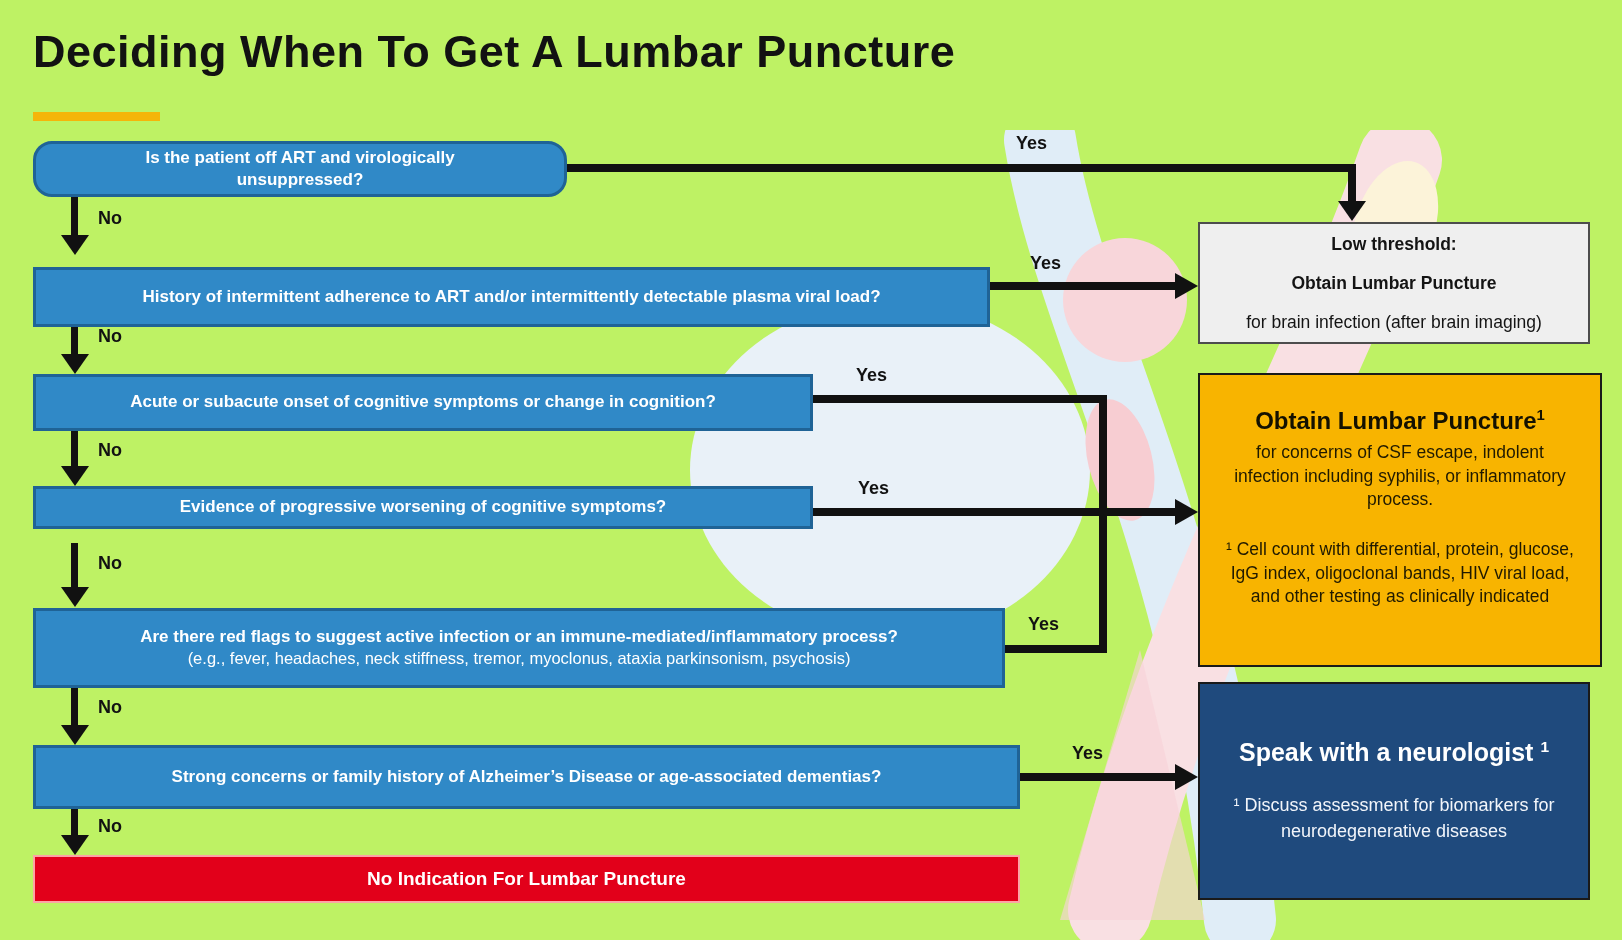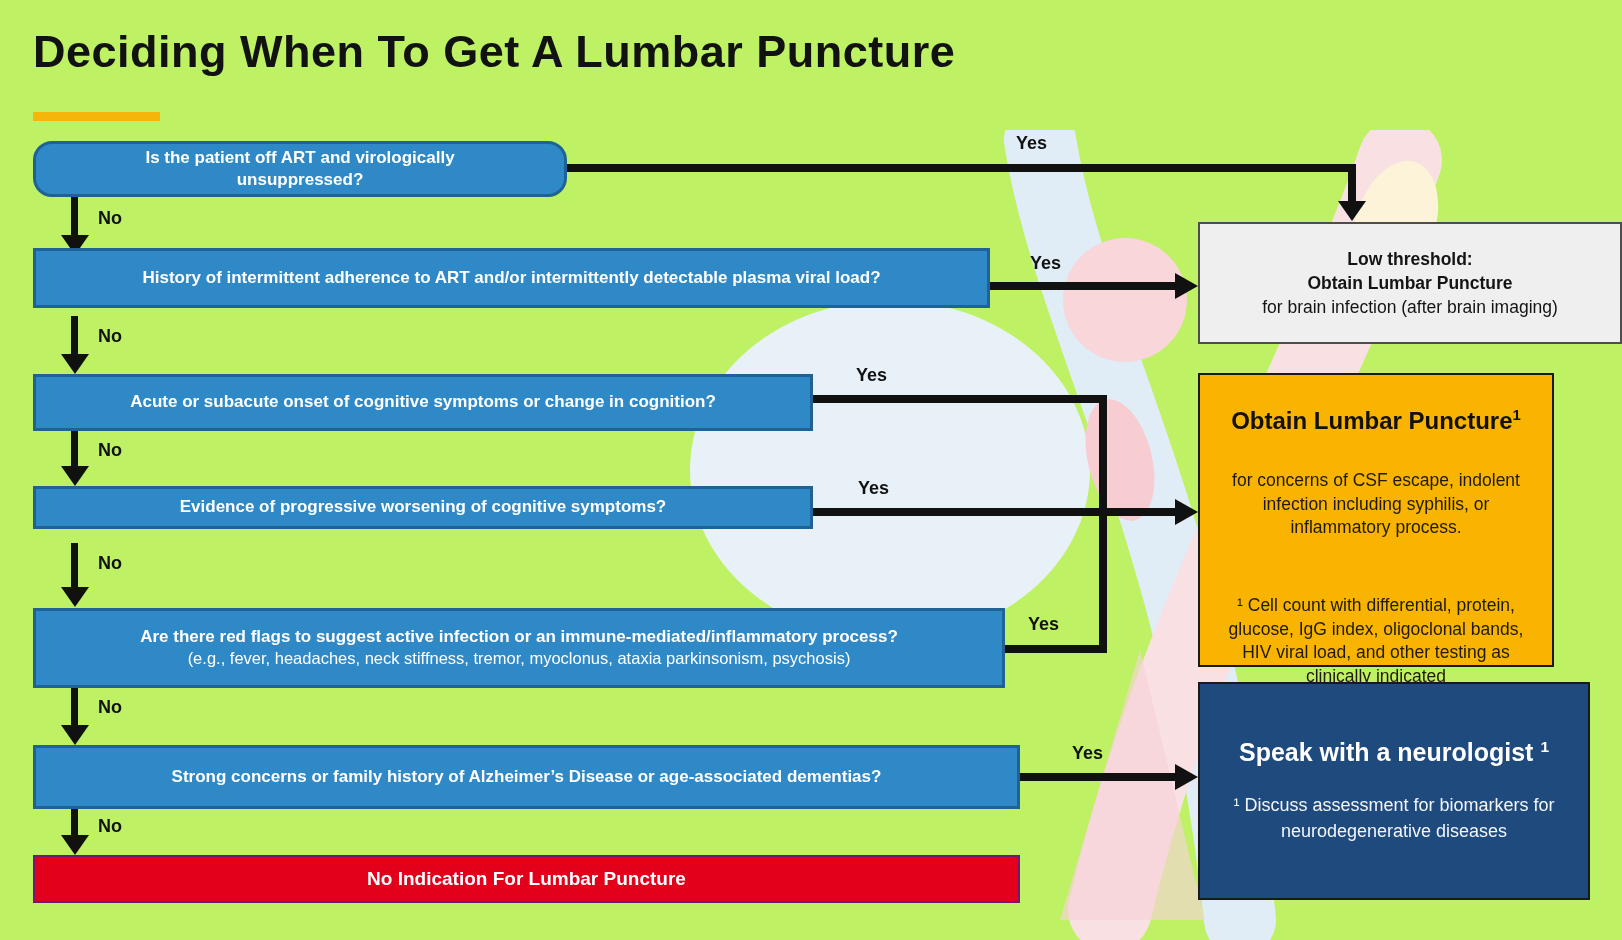--- a/index.html
+++ b/index.html
@@ -39,21 +39,21 @@
   .obox-gray { background:#efefef; border:2px solid #4d4d4d; color:#141414; font-size:17.5px; line-height:1.38; }
   .obox-gray .b { font-weight:bold; }
   .obox-yellow { background:#f8b400; border:2px solid #1a1a1a; color:#201a00; justify-content:flex-start; padding:32px 22px 10px 22px; }
   .obox-yellow .ttl { font-weight:bold; font-size:24px; color:#141100; margin-bottom:6px; }
   .obox-yellow .body { font-size:17.5px; line-height:1.35; margin-bottom:26px; }
   .obox-yellow .foot { font-size:17.5px; line-height:1.35; }
   .obox-navy { background:#1f4a7d; border:2px solid #1a1a1a; color:#ffffff; padding:0 20px; }
   .obox-navy .ttl { font-weight:bold; font-size:25px; margin-bottom:26px; }
   .obox-navy .foot { font-size:18px; line-height:1.4; color:#f2f5fa; }
   .obox-red {
-    position:absolute; z-index:2; background:#e2001a; border:2px solid #701a75;
+    position:absolute; z-index:2; background:#e2001a; border:2px solid #fca5a5;
     color:#fff; font-weight:bold; font-size:19px;
     display:flex; align-items:center; justify-content:center; text-align:center;
   }
 
   
   .hline, .vline { position:absolute; background:#111; z-index:1; }
   .head-right {
     position:absolute; width:0; height:0; z-index:1;
     border-top:13px solid transparent; border-bottom:13px solid transparent;
     border-left:23px solid #111;
@@ -84,21 +84,21 @@
     <polygon points="500,520 565,790 420,790" fill="#f7d3d8" opacity="0.65"></polygon>
   </svg>
 
   <div class="title">Deciding When To Get A Lumbar Puncture</div>
   <div class="title-underline"></div>
 
   <div class="qbox" style="left:33px; top:141px; width:534px; height:56px;border-radius:19px;">
     <span style="max-width:420px;">Is the patient off ART and virologically unsuppressed?</span>
   </div>
 
-  <div class="qbox" style="left:33px; top:248px; width:957px; height:60px;">
+  <div class="qbox" style="left:33px; top:267px; width:957px; height:60px;">
     <span>History of intermittent adherence to ART and/or intermittently detectable plasma viral load?</span>
   </div>
 
   <div class="qbox" style="left:33px; top:374px; width:780px; height:57px;">
     <span>Acute or subacute onset of cognitive symptoms or change in cognition?</span>
   </div>
 
   <div class="qbox" style="left:33px; top:486px; width:780px; height:43px;">
     <span>Evidence of progressive worsening of cognitive symptoms?</span>
   </div>
@@ -109,27 +109,27 @@
   </div>
 
   <div class="qbox" style="left:33px; top:745px; width:987px; height:64px;">
     <span>Strong concerns or family history of Alzheimer’s Disease or age-associated dementias?</span>
   </div>
 
   <div class="obox-red" style="left:33px; top:855px; width:987px; height:48px;">
     <span>No Indication For Lumbar Puncture</span>
   </div>
 
-  <div class="obox obox-gray" style="left:1198px; top:222px; width:424px; height:122px;">
+  <div class="obox obox-gray" style="left:1198px; top:222px; width:392px; height:122px;gap:15px;">
     <div class="b">Low threshold:</div>
     <div class="b">Obtain Lumbar Puncture</div>
     <div>for brain infection (after brain imaging)</div>
   </div>
 
-  <div class="obox obox-yellow" style="left:1198px; top:373px; width:356px; height:294px;gap:28px;">
+  <div class="obox obox-yellow" style="left:1198px; top:373px; width:404px; height:294px;">
     <div class="ttl"><span>Obtain Lumbar Puncture</span><sup>1</sup></div>
     <div class="body">for concerns of CSF escape, indolent infection including syphilis, or inflammatory process.</div>
     <div class="foot">¹ Cell count with differential, protein, glucose, IgG index, oligoclonal bands, HIV viral load, and other testing as clinically indicated</div>
   </div>
 
   <div class="obox obox-navy" style="left:1198px; top:682px; width:392px; height:218px;">
     <div class="ttl"><span>Speak with a neurologist</span> <sup>1</sup></div>
     <div class="foot">¹ Discuss assessment for biomarkers for neurodegenerative diseases</div>
   </div>
 

